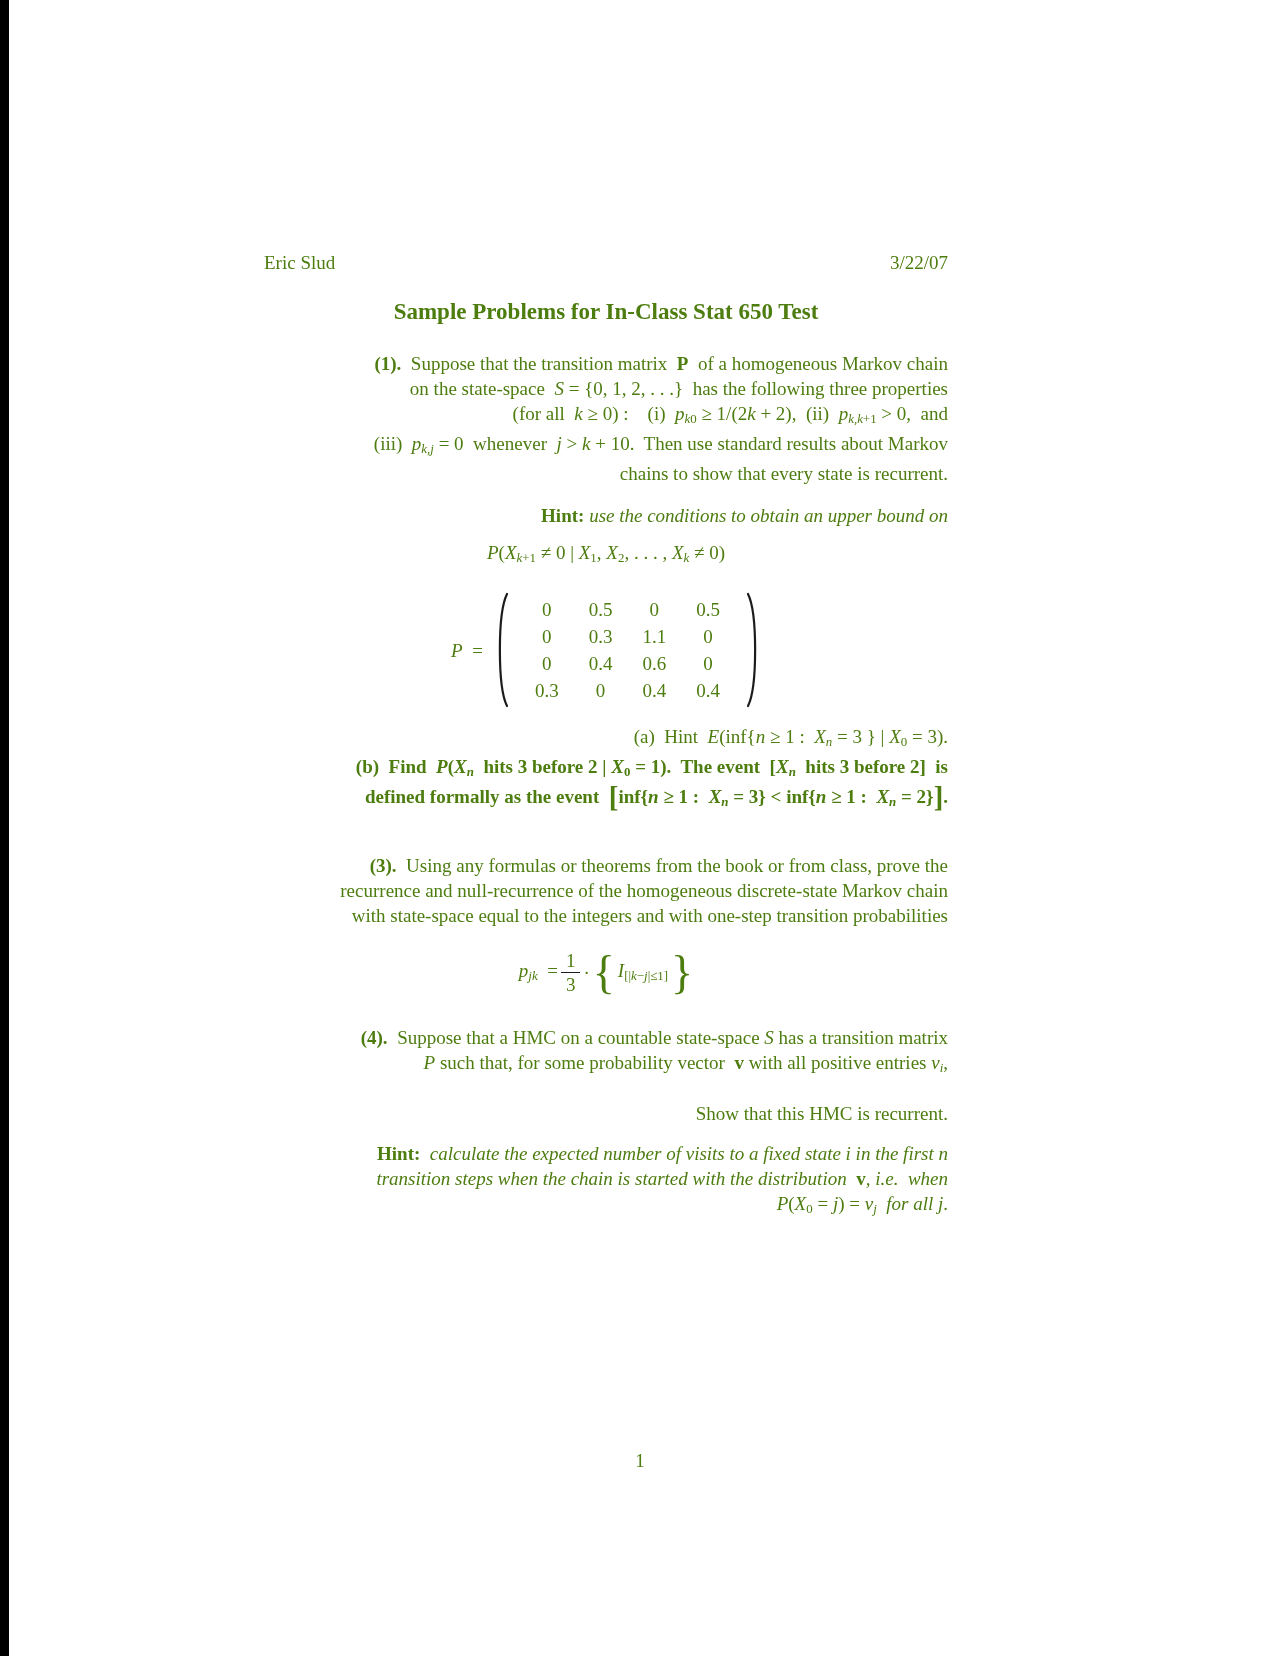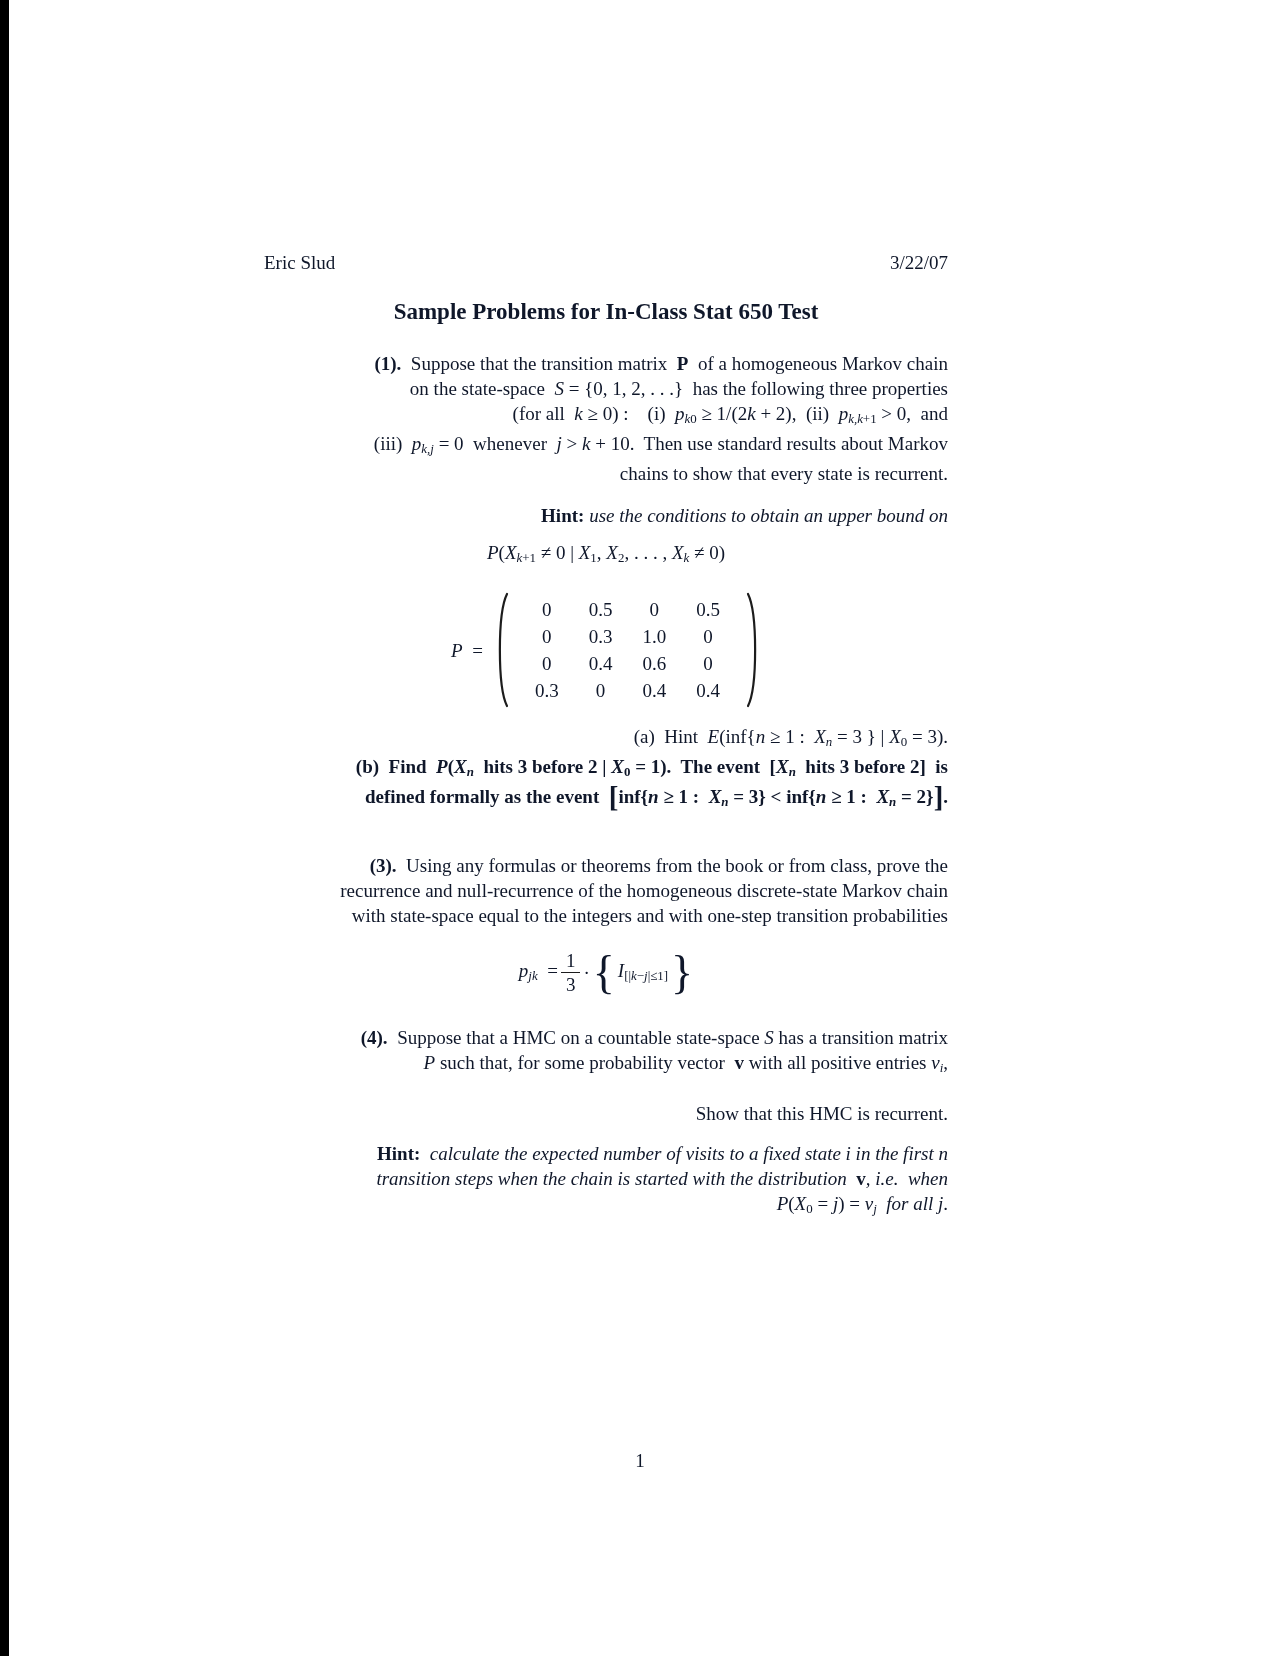--- a/index.html
+++ b/index.html
@@ -1,21 +1,21 @@
 <!DOCTYPE html>
 <html><head>
 <meta charset="utf-8">
 <style>
   html,body{margin:0;padding:0;background:#e8e8e8;}
   .page{
     position:relative;
     width:1280px;height:1656px;
     background:#ffffff;
     font-family:"Liberation Serif","DejaVu Serif",serif;
-    color:#0f172a;
+    color:#4d7c0f;
     font-size:19px;
     line-height:25px;
     overflow:hidden;
   }
   .scan-edge{position:absolute;left:0;top:0;width:9px;height:1656px;background:#000;}
   .content{position:absolute;left:264px;top:250px;width:684px;}
   .doc-header{display:flex;justify-content:space-between;align-items:baseline;}
   .doc-title{text-align:center;font-weight:700;font-size:23px;line-height:32px;margin-top:21px;}
   .para{white-space:pre-wrap;text-align:right;}
   .p1{margin-top:23px;}
@@ -79,21 +79,21 @@
         <tbody>
             <tr>
               <td>0</td>
               <td>0.5</td>
               <td>0</td>
               <td>0.5</td>
             </tr>
             <tr>
               <td>0</td>
               <td>0.3</td>
-              <td>1.0</td>
+              <td>1.1</td>
               <td>0</td>
             </tr>
             <tr>
               <td>0</td>
               <td>0.4</td>
               <td>0.6</td>
               <td>0</td>
             </tr>
             <tr>
               <td>0.3</td>

